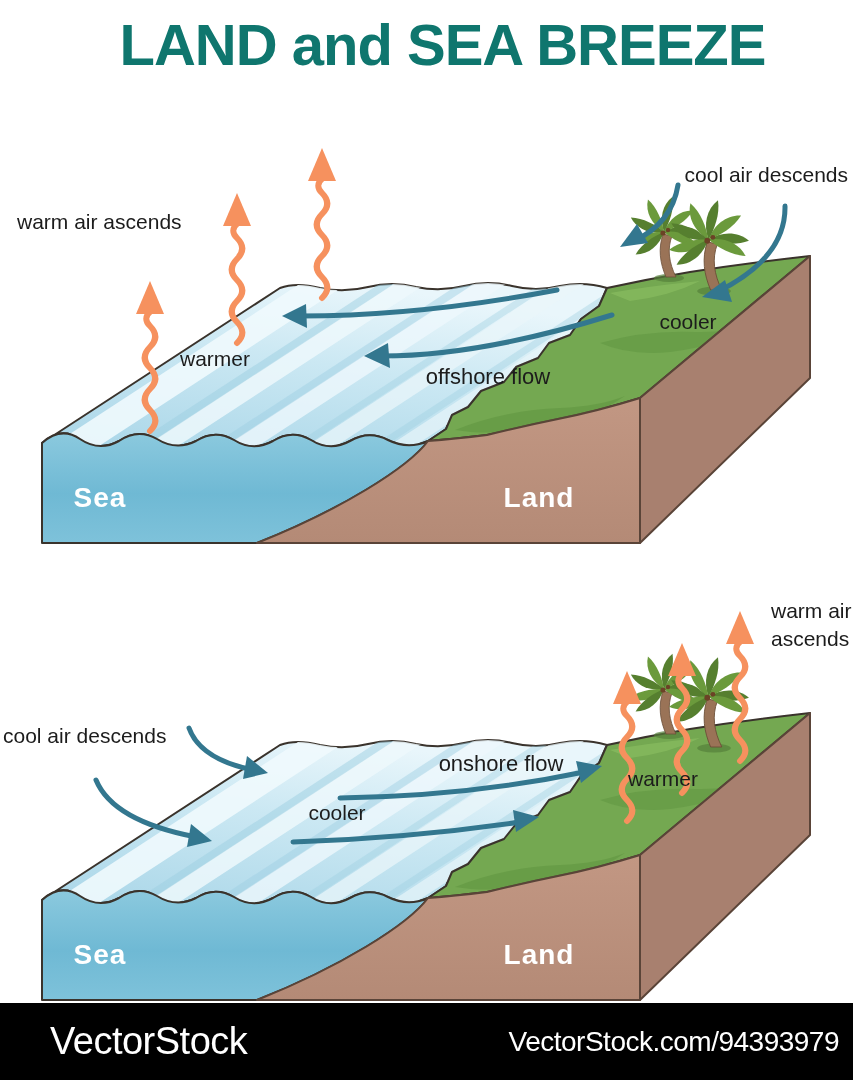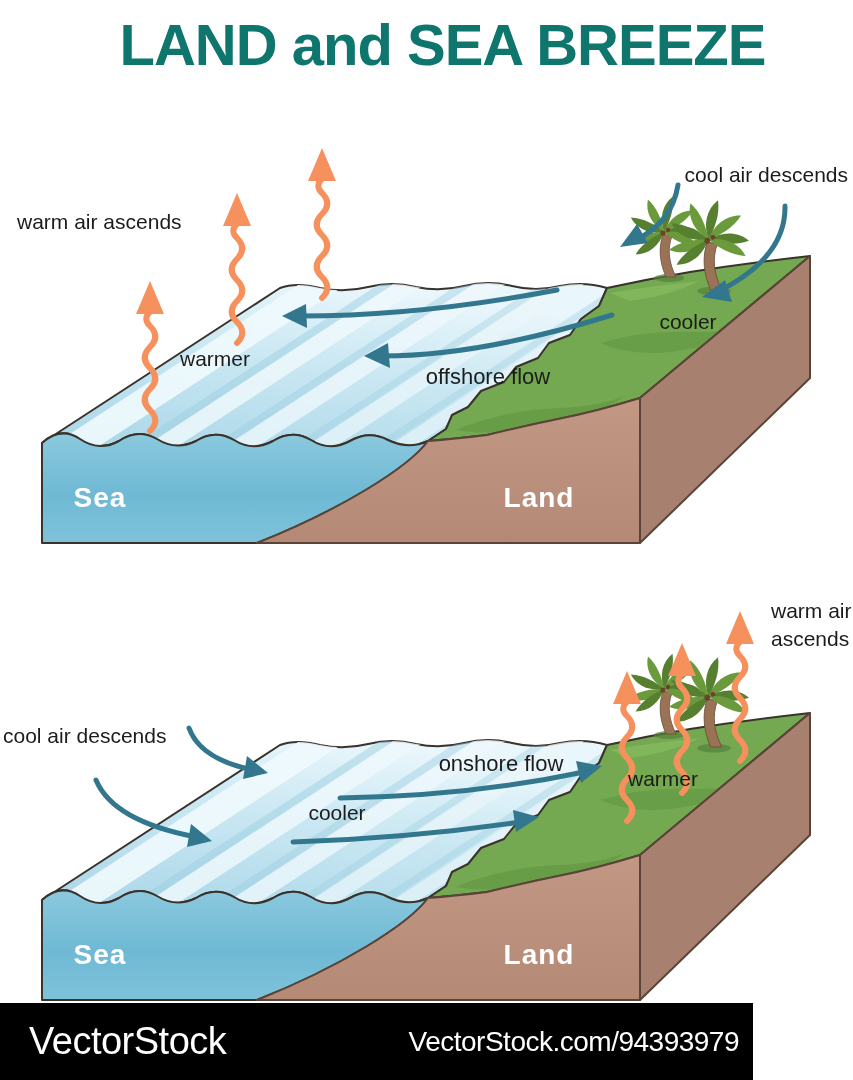--- a/index.html
+++ b/index.html
@@ -9,23 +9,23 @@
           font-size:58px;font-weight:800;letter-spacing:-1px;color:#0f766e;line-height:1.0;}
   svg.diagram{position:absolute;left:0;width:853px;height:430px;overflow:visible;}
   #diagram-top{top:138px;}
   #diagram-bottom{top:595px;}
   .lbl{font-size:21px;fill:#1C1C1C;}
   .lbl2{font-size:22px;fill:#1C1C1C;}
   .face{font-size:28px;font-weight:bold;fill:#FFFFFF;letter-spacing:1px;}
   .cshaft{fill:none;stroke-width:5;stroke-linecap:round;}
   .wshaft{fill:none;stroke-width:6;stroke-linecap:round;}
   .outl{stroke:#3A332C;stroke-width:2;stroke-linejoin:round;}
-  .footer{position:absolute;top:1003px;left:0;width:753px;height:77px;background:#000;
+  .footer{position:absolute;top:1003px;left:0;width:853px;height:77px;background:#000;
           display:flex;align-items:center;justify-content:space-between;box-sizing:border-box;
-          padding:0 14px 0 29px;}
+          padding:0 14px 0 50px;}
   .footer .brand{color:#fff;font-size:38px;letter-spacing:-0.5px;}
   .footer .url{color:#fff;font-size:28px;letter-spacing:-0.5px;}
 </style>
 </head>
 <body>
 
 <div class="canvas">
 
   <h1 class="page-title">LAND and SEA BREEZE</h1>
 

